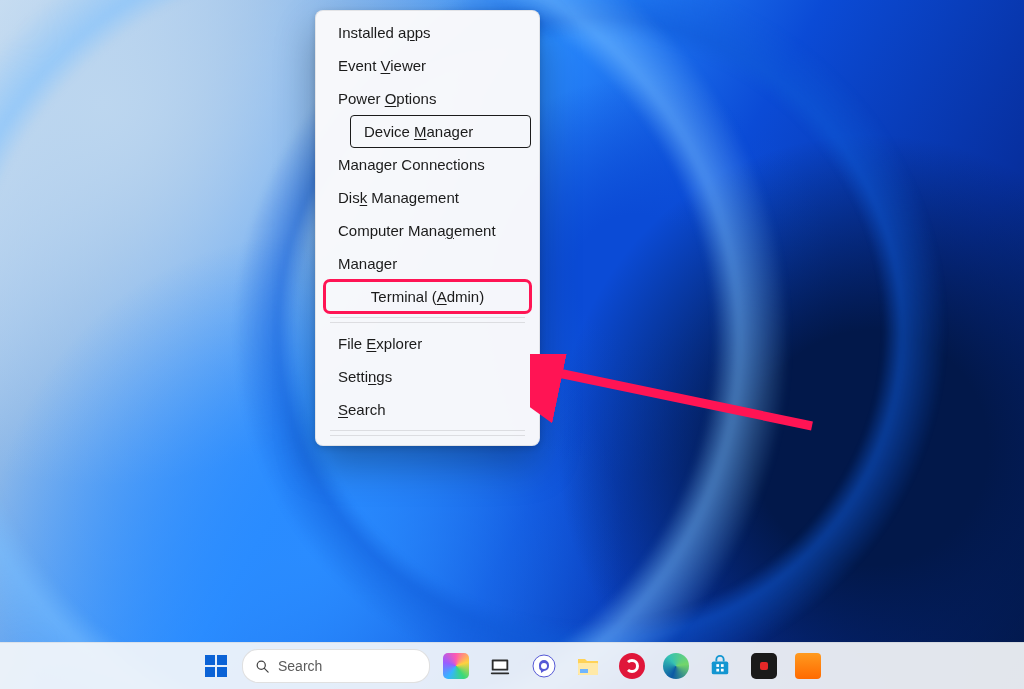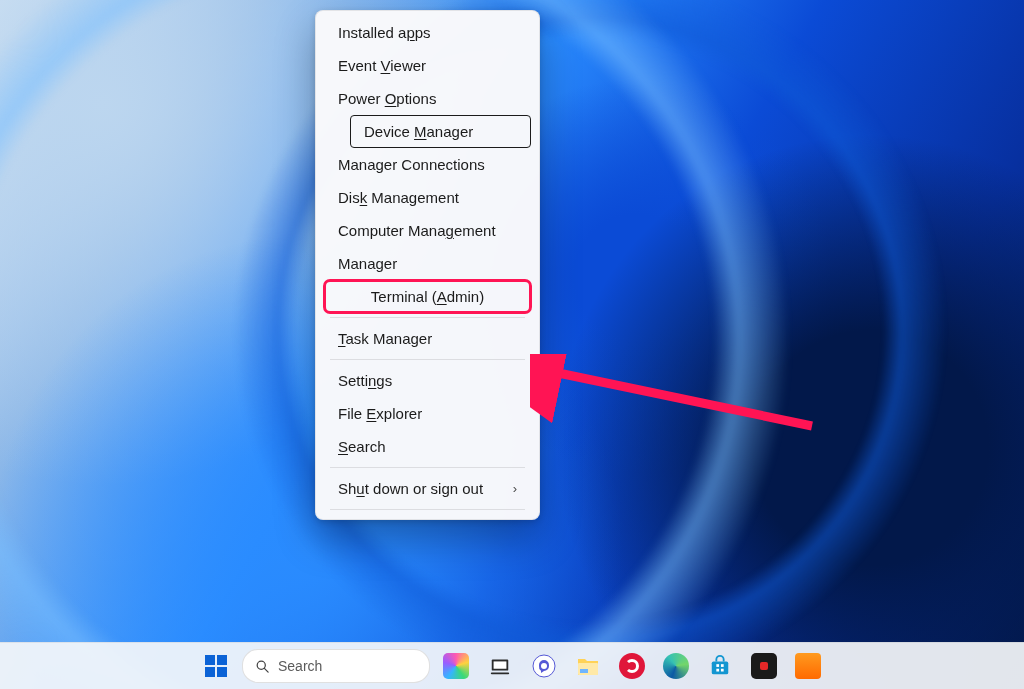--- a/index.html
+++ b/index.html
@@ -77,38 +77,31 @@
     <div class="item">
       <span>Computer Mana<span class="uline">g</span>ement</span>
     </div>
     <div class="item">
       <span>Manager</span>
     </div>
     <div class="item callout">
       <span>Terminal (<span class="uline">A</span>dmin)</span>
     </div>
     <div class="sep"></div>
-    <div class="item">
-      <span><span class="uline">T</span>ask Manager</span>
-    </div>
     <div class="sep"></div>
     <div class="item">
-      <span>Setti<span class="uline">n</span>gs</span>
+      <span>File <span class="uline">E</span>xplorer</span>
     </div>
     <div class="item">
-      <span>File <span class="uline">E</span>xplorer</span>
+      <span>Setti<span class="uline">n</span>gs</span>
     </div>
     <div class="item">
       <span><span class="uline">S</span>earch</span>
     </div>
     <div class="sep"></div>
-    <div class="item">
-      <span>Sh<span class="uline">u</span>t down or sign out</span>
-      <span class="chevron">›</span>
-    </div>
     <div class="sep"></div>
   </div>
 
 <svg class="arrow-svg" viewBox="0 0 290 82">
   <defs>
     <marker id="ah" viewBox="0 0 20 20" refX="3" refY="10" markerWidth="14" markerHeight="14" orient="auto">
       <path d="M0 2 L18 10 L0 18 Z" fill="#ff1454"></path>
     </marker>
   </defs>
   <line x1="282" y1="72" x2="14" y2="16" stroke="#ff1454" stroke-width="9" marker-end="url(#ah)"></line>

